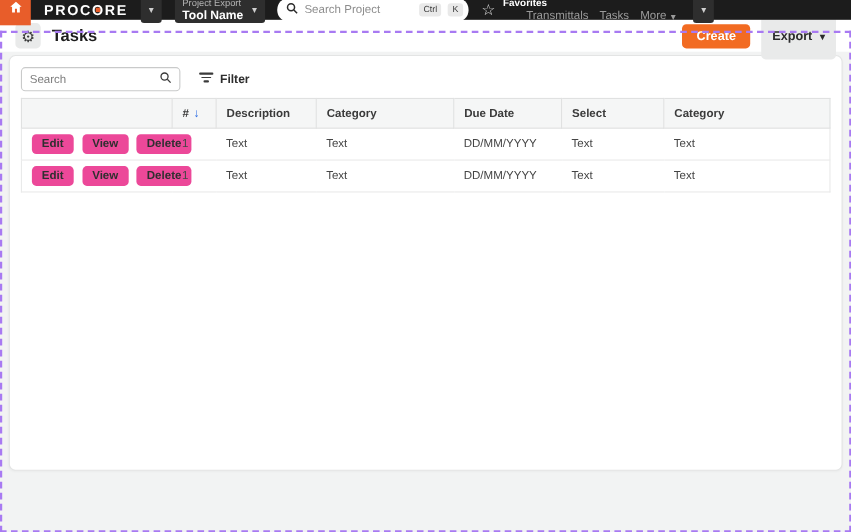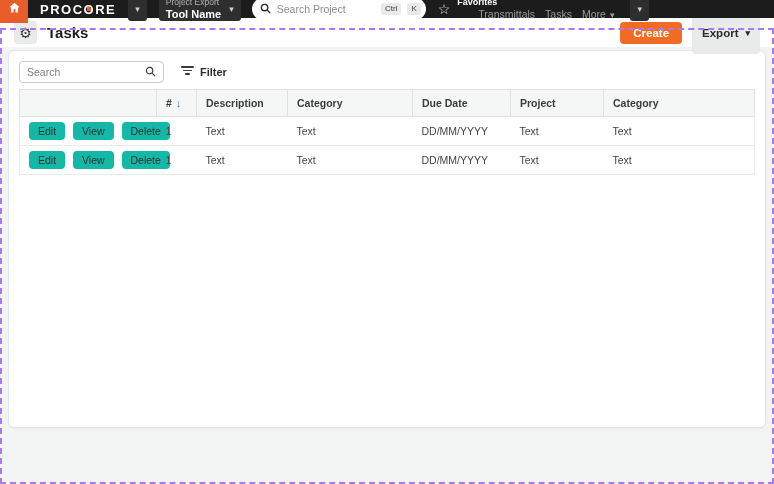--- a/index.html
+++ b/index.html
@@ -54,21 +54,21 @@
   .filter-icon span:nth-child(3){ width:5px; }
   .filter-label { font-size:11px; font-weight:bold; color:#2e2e2e; }
 
   
   table { border-collapse:collapse; width:100%; margin-top:6px; table-layout:fixed; }
   thead th { background:#f5f6f6; border:1px solid #e0e1e1; border-bottom:1px solid #e0e1e1; font-size:10.5px; font-weight:bold; color:#3b3b3b; text-align:left; padding:7px 9px; height:26px; white-space:nowrap; }
   tbody td { border-bottom:1px solid #e9eaea; font-size:10.5px; color:#454545; padding:5px 9px; height:26px; white-space:nowrap; }
   tbody tr td:first-child { border-left:1px solid #e9eaea; }
   tbody tr td:last-child { border-right:1px solid #e9eaea; }
   .sort-arrow { color:#2f6fe4; font-size:11px; margin-left:4px; font-weight:bold; }
-  .row-btn { background:#14b8a6; border:none; border-radius:4px; font-size:10.5px; font-weight:normal; color:#2f2f30; padding:3px 9px; margin-right:5px; cursor:pointer; font-family:"Liberation Sans",sans-serif; }
+  .row-btn { background:#ec4899; border:none; border-radius:4px; font-size:10.5px; font-weight:bold; color:#2f2f30; padding:3px 9px; margin-right:5px; cursor:pointer; font-family:"Liberation Sans",sans-serif; }
 
   
   .annotation { position:absolute; left:0; right:0; top:28px; bottom:0; border:2px dashed #a87af2; pointer-events:none; z-index:10; }
 </style>
 </head>
 <body>
 
 <div class="navbar">
   <div class="home-btn">
     <span>
@@ -173,21 +173,21 @@
           <col style="width:93px">
           <col>
       </colgroup>
       <thead>
         <tr>
           <th></th>
           <th><span>#</span><span class="sort-arrow">↓</span></th>
           <th>Description</th>
           <th>Category</th>
           <th>Due Date</th>
-          <th>Project</th>
+          <th>Select</th>
           <th>Category</th>
         </tr>
       </thead>
       <tbody>
         <tr>
           <td>
             <button class="row-btn">Edit</button>
             <button class="row-btn">View</button>
             <button class="row-btn">Delete</button>
           </td>

